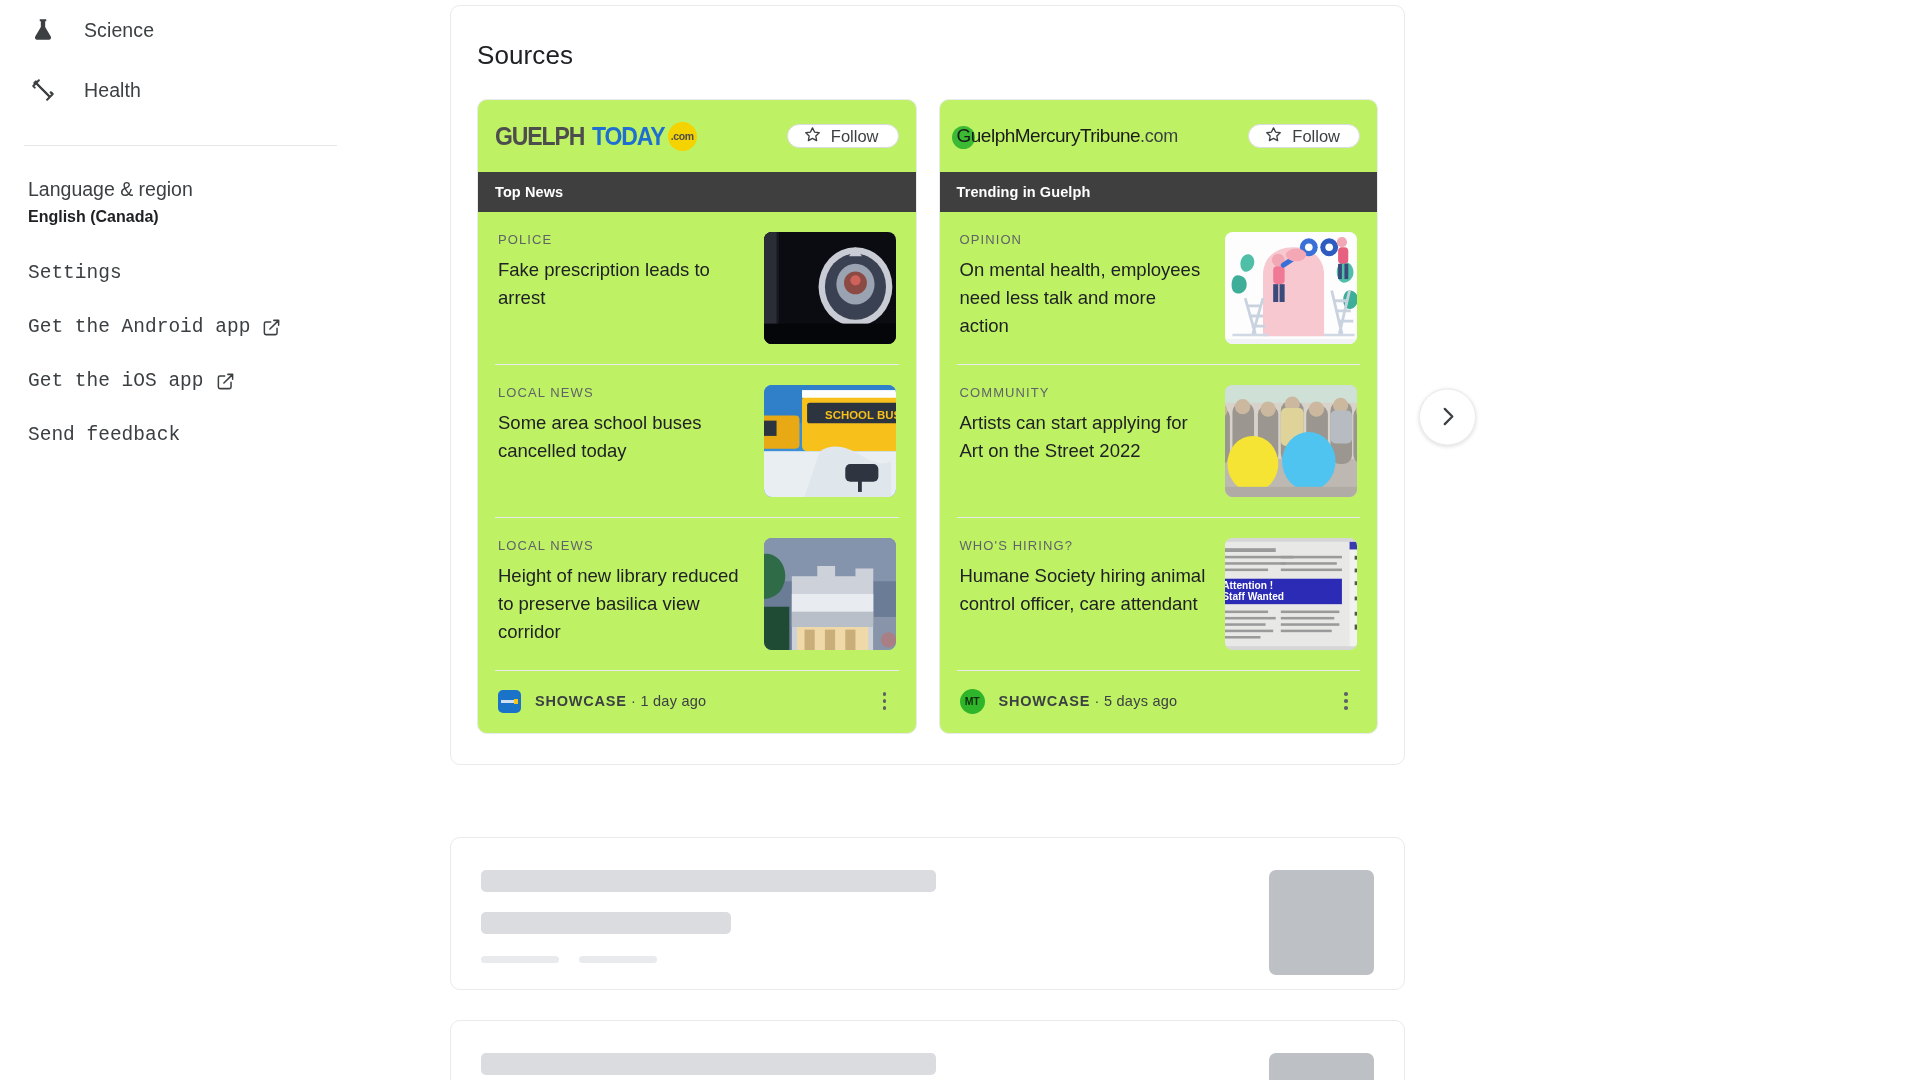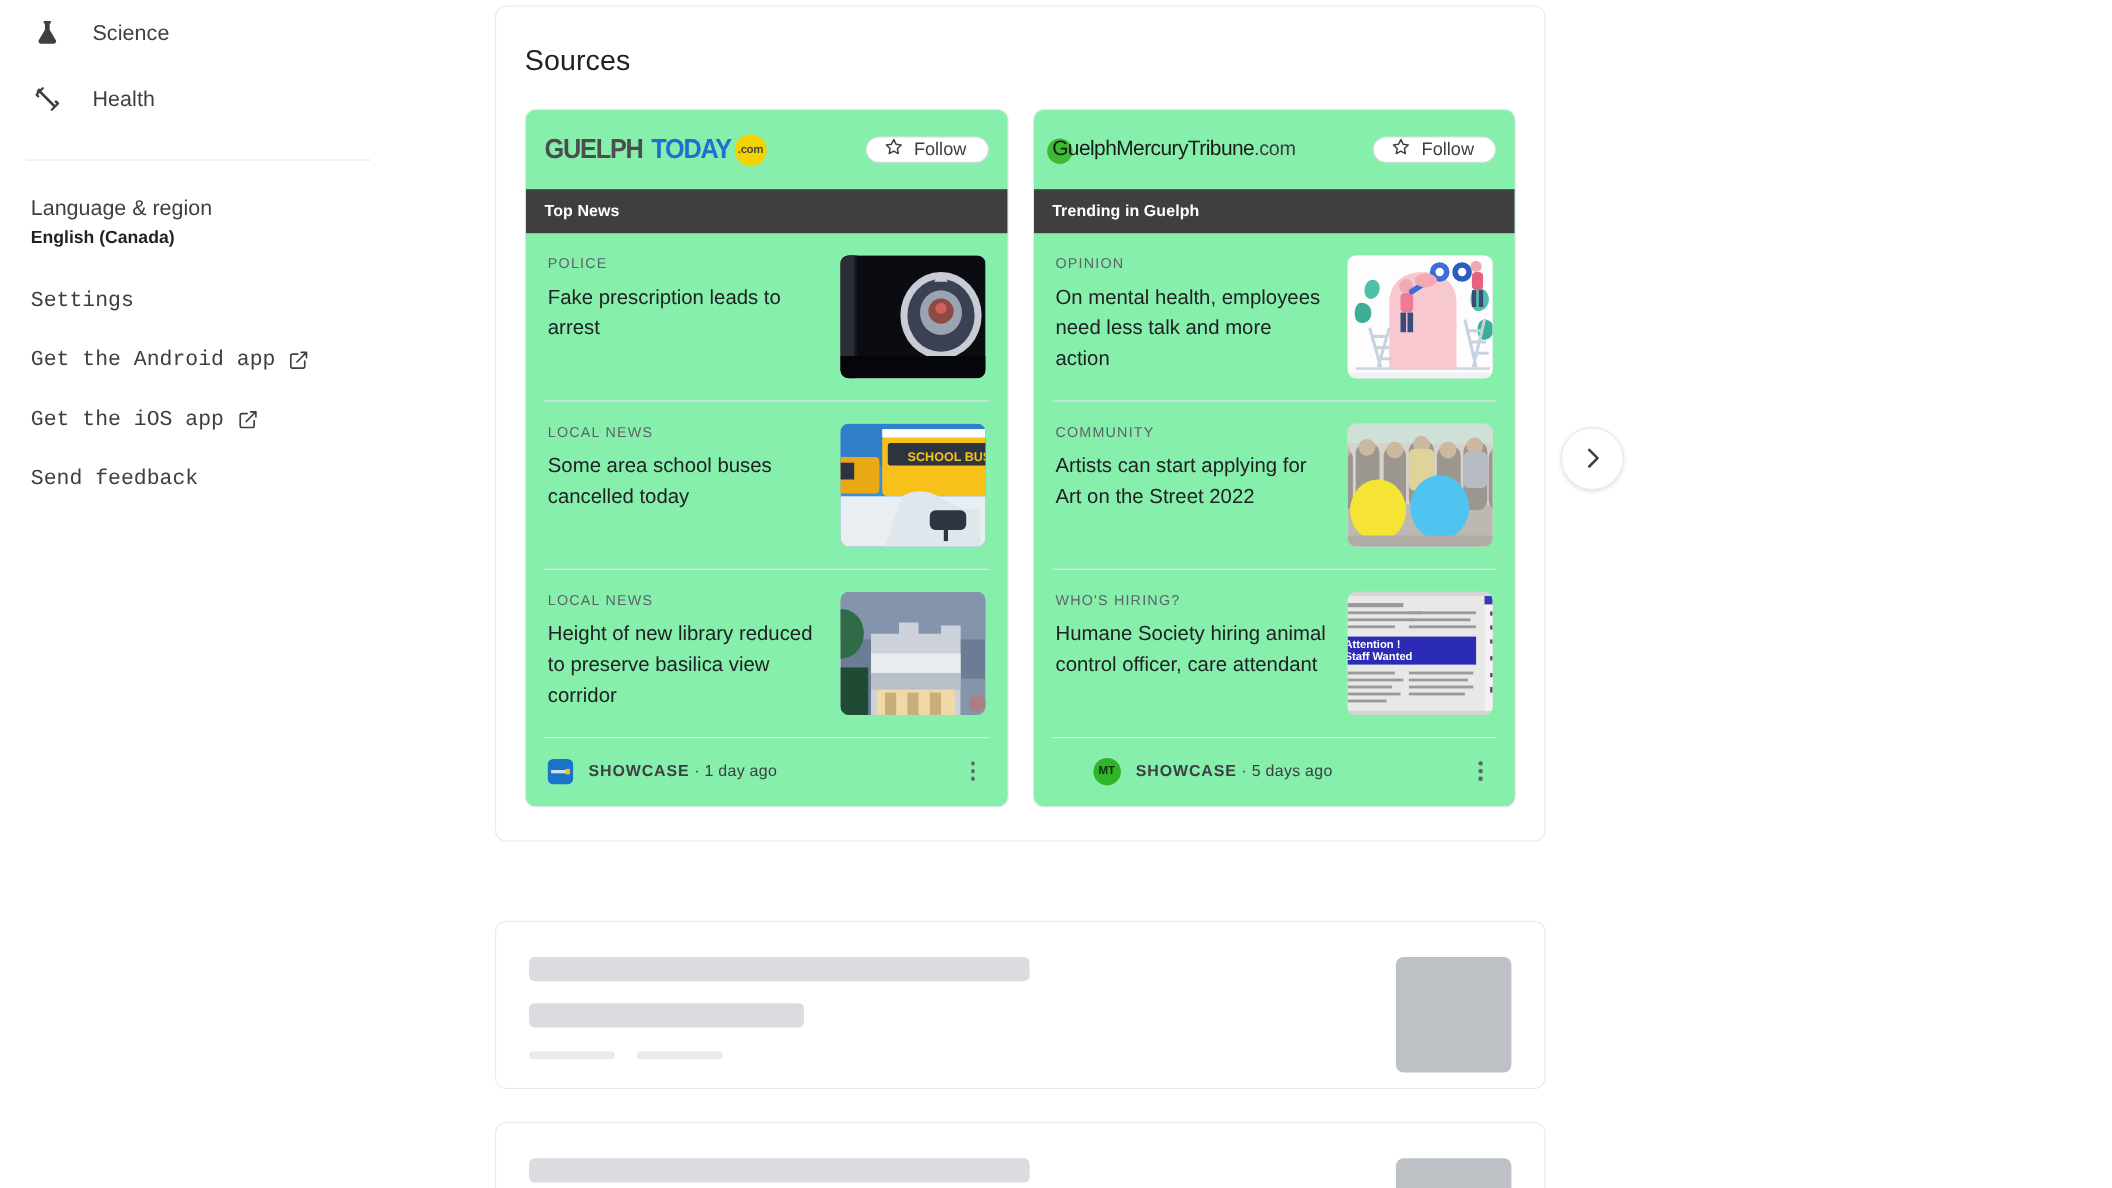--- a/index.html
+++ b/index.html
@@ -56,21 +56,21 @@
   }
   .sources-title { font-size: 26px; color: #202124; font-weight: 400; letter-spacing: .1px; }
   .sources-sub { font-size: 17.5px; color: #5f6368; margin-top: 10px; }
 
   .cards-row { display: flex; gap: 22px; margin-top: 28px; position: relative; }
 
   .pub-card {
     width: 443px;
     border: 1px solid #e8eaed;
     border-radius: 10px;
-    background: #86efac;
+    background: #bef264;
     overflow: hidden;
     display: flex; flex-direction: column;
   }
 
   .pub-head {
     display: flex; align-items: center; justify-content: space-between;
     padding: 16px 17px 16px 17px;
     min-height: 72px;
   }
 
@@ -159,21 +159,21 @@
     width: 14px; height: 3px; background: #cfe0f5;
   }
   .fav-square::after {
     content: ""; position: absolute; right: 3px; top: 9px;
     width: 4px; height: 5px; background: #f5c518;
   }
   .fav-circle {
     width: 25px; height: 25px; border-radius: 50%;
     background: #2fb52a; flex: 0 0 25px;
     display: flex; align-items: center; justify-content: center;
-    color: #0f2f0c; font-size: 10.5px; font-weight: bold; letter-spacing: -.3px; margin-left: 34px;
+    color: #0f2f0c; font-size: 10.5px; font-weight: bold; letter-spacing: -.3px;
   }
   .foot-text { font-size: 14.5px; color: #3c4043; letter-spacing: .25px; }
   .foot-text .sc { font-weight: bold; letter-spacing: .8px; }
   .kebab { width: 28px; height: 28px; display: flex; flex-direction: column;
            align-items: center; justify-content: center; gap: 3.5px; cursor: pointer; }
   .kebab i { width: 3.6px; height: 3.6px; border-radius: 50%; background: #5f6368; display: block; }
 
   .next-arrow {
     position: absolute;
     right: -98px; top: 50%; transform: translateY(-50%);

